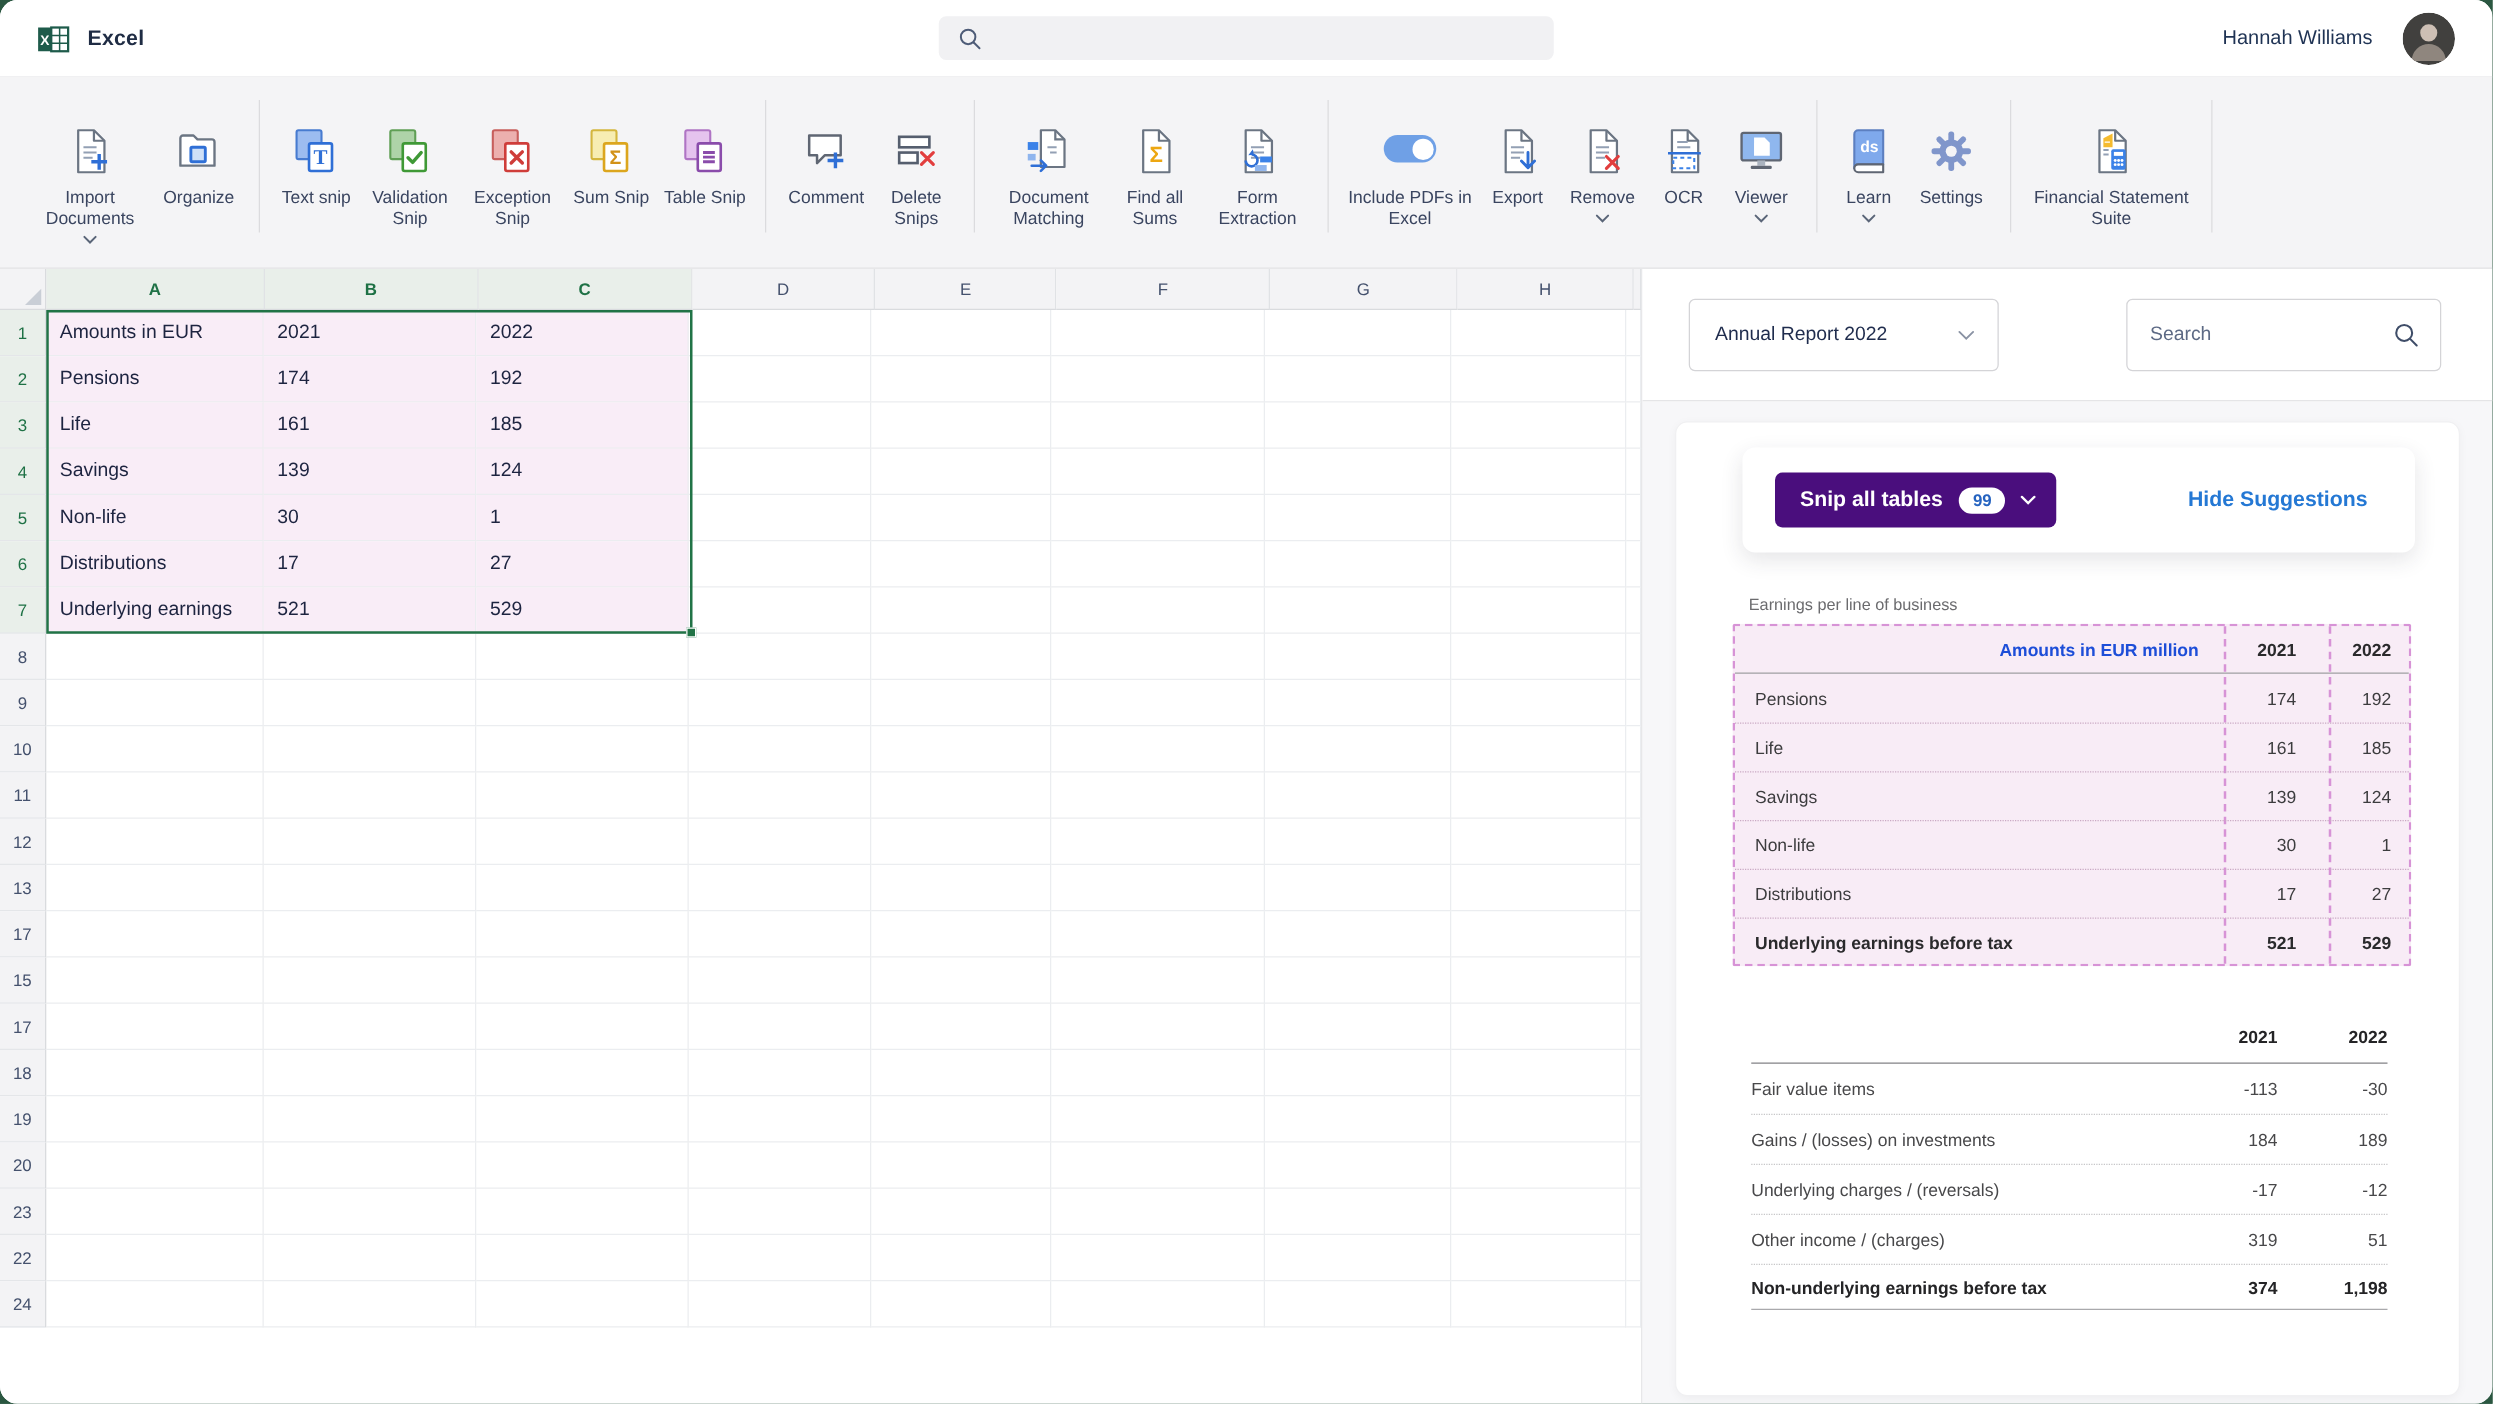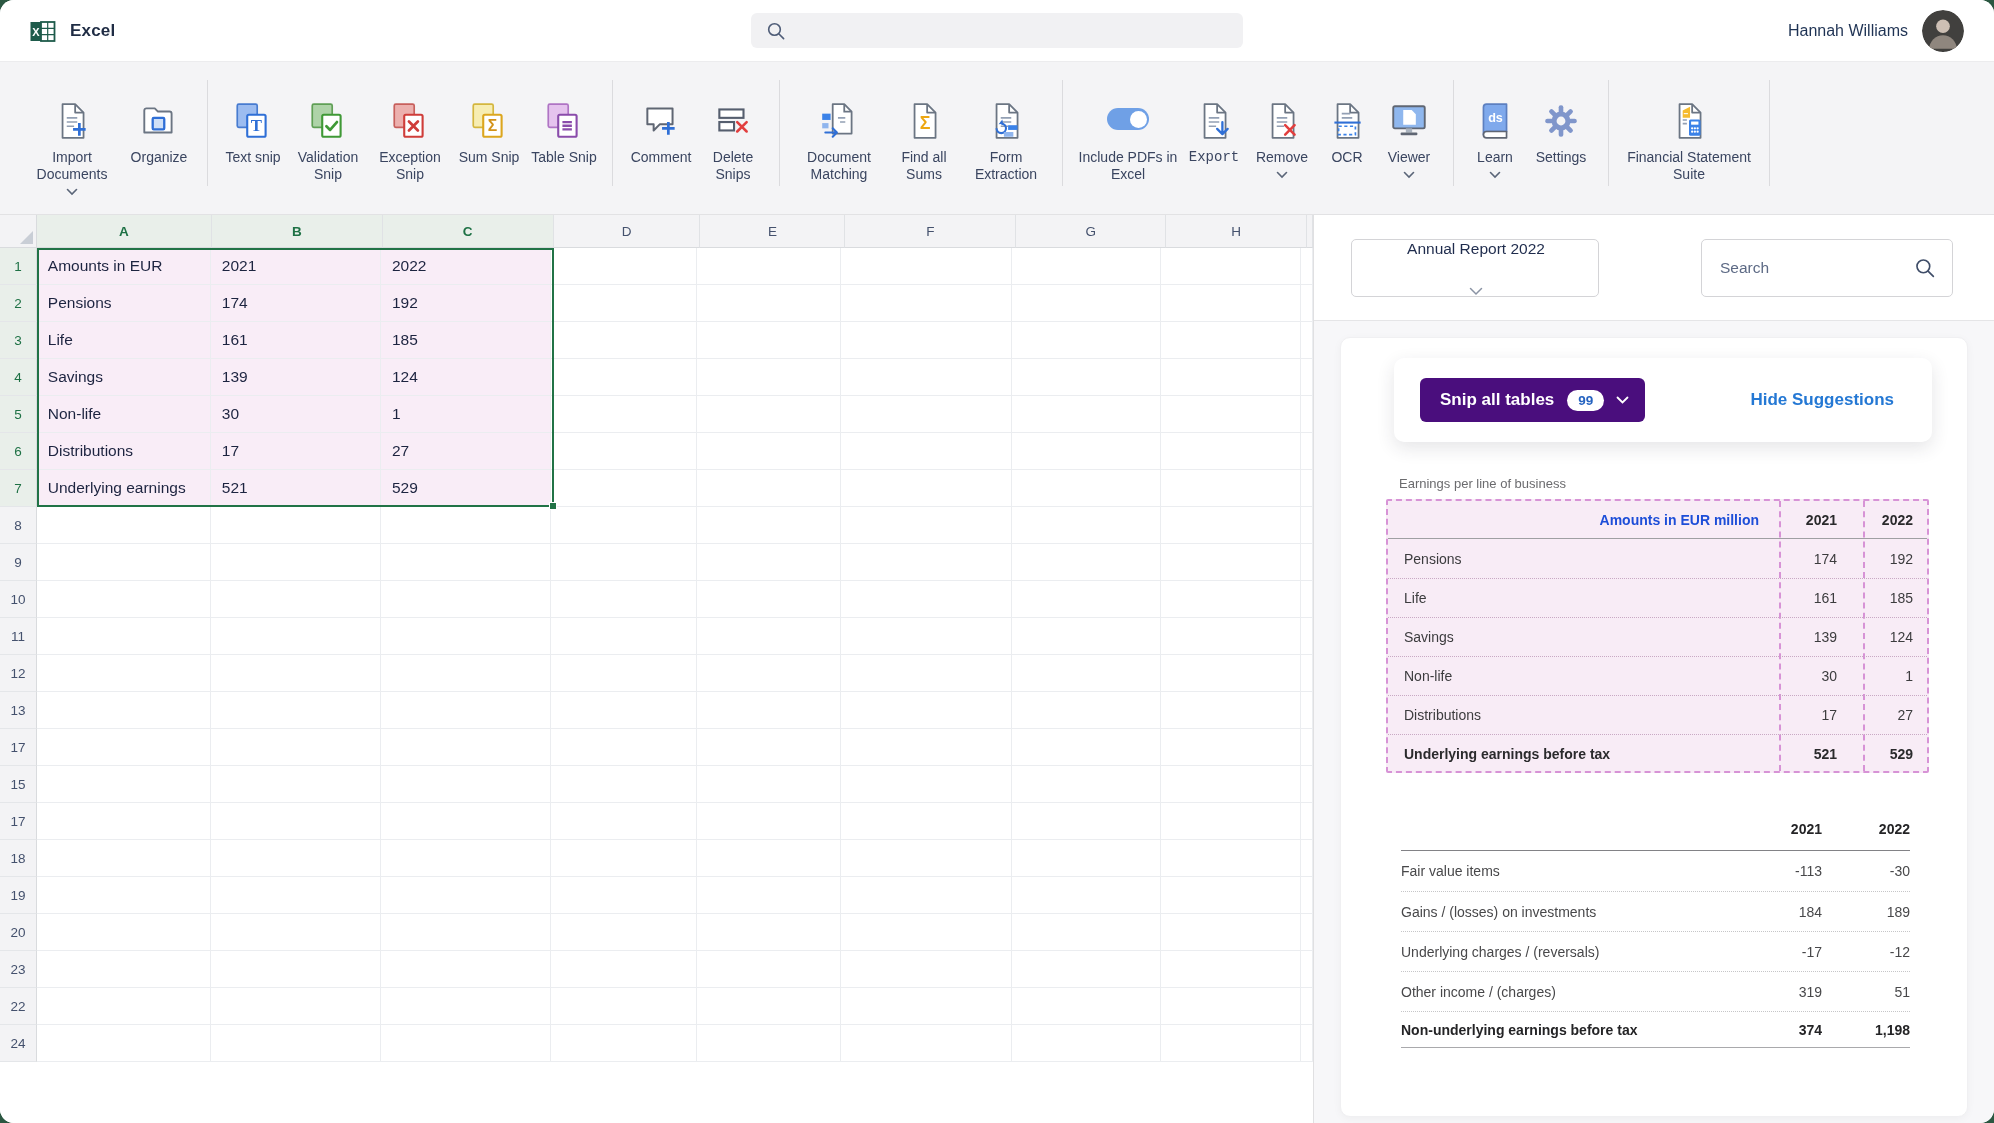--- a/index.html
+++ b/index.html
@@ -5,21 +5,21 @@
   * { margin:0; padding:0; box-sizing:border-box; }
   html,body { width:1994px; height:1123px; background:#2b5741; font-family:"Liberation Sans","DejaVu Sans",sans-serif; }
   .window { position:relative; width:1994px; height:1123px; border-radius:14px; overflow:hidden; background:#fff; }
 
   
   .topbar { position:absolute; left:0; top:0; width:100%; height:62px; background:#fff; border-bottom:1px solid #ececee; z-index:5; }
   .brand { position:absolute; left:29px; top:0; height:62px; display:flex; align-items:center; gap:14px; }
   .brand-title { font-size:17px; font-weight:700; color:#1f2c44; letter-spacing:.2px; }
   .topsearch { position:absolute; left:751px; top:13px; width:492px; height:35px; background:#f1f1f3; border-radius:6px; display:flex; align-items:center; padding-left:15px; gap:10px; }
   .topsearch input { border:none; outline:none; background:transparent; font-size:14px; color:#33405c; width:420px; font-family:inherit; }
-  .userarea { position:absolute; right:30px; top:0; height:62px; display:flex; align-items:center; gap:14px; }
+  .userarea { position:absolute; right:30px; top:0; height:62px; display:flex; align-items:center; gap:24px; }
   .username { font-size:16px; color:#1f3354; }
   .avatar { width:42px; height:42px; border-radius:50%; overflow:hidden; }
 
   
   .ribbon { position:absolute; left:0; top:62px; width:100%; height:153px; background:#f4f4f6; border-bottom:1px solid #e2e2e4; display:flex; align-items:stretch; padding:14px 14px 0 22px; z-index:4; }
   .rgroup { display:flex; align-items:flex-start; }
   .ritem { display:flex; flex-direction:column; align-items:center; padding-top:14px; margin:0 4px; cursor:default; }
   .ricon { height:52px; display:flex; align-items:flex-end; justify-content:center; }
   .rlabel { margin-top:7px; font-size:14px; line-height:1.22; color:#3a4560; text-align:center; }
   .rchev { margin-top:5px; }
@@ -41,21 +41,21 @@
   .rh { width:37px; background:#f3f3f5; border-right:1px solid #d9dbde; border-bottom:1px solid #e4e6e9; display:flex; align-items:center; justify-content:center; font-size:13.5px; color:#44516d; }
   .rh.sel { background:#e9efea; color:#1e7145; }
   .cell { border-right:1px solid #ebedf0; border-bottom:1px solid #ebedf0; font-size:15.5px; color:#1d2440; display:flex; align-items:center; padding-left:11px; overflow:hidden; white-space:nowrap; }
   .cell.pink { background:#f9edf7; }
   .selbox { position:absolute; left:37px; top:33px; width:517px; height:259px; border:2px solid #217346; pointer-events:none; }
   .selbox .handle { position:absolute; right:-5px; bottom:-5px; width:8px; height:8px; background:#217346; border:1.5px solid #fff; }
 
   
   .panel { position:relative; width:680px; height:908px; background:#f7f7f9; }
   .panel-top { position:absolute; left:0; top:0; width:100%; height:106px; background:#fff; border-bottom:1px solid #e5e5e7; }
-  .doc-select { position:absolute; left:37px; top:24px; width:248px; height:58px; background:#fff; border:1px solid #d4d4d7; border-radius:5px; display:flex; align-items:center; justify-content:space-between; padding:0 18px 0 20px; cursor:pointer;flex-direction:column; }
+  .doc-select { position:absolute; left:37px; top:24px; width:248px; height:58px; background:#fff; border:1px solid #d4d4d7; border-radius:5px; display:flex; align-items:center; justify-content:space-between; padding:0 18px 0 20px; cursor:pointer; }
   .doc-select .val { font-size:15.5px; color:#1f2c4d; }
   .panel-search { position:absolute; left:387px; top:24px; width:252px; height:58px; background:#fff; border:1px solid #d4d4d7; border-radius:5px; display:flex; align-items:center; justify-content:space-between; padding:0 16px 0 18px; }
   .panel-search input { border:none; outline:none; font-size:15.5px; color:#3b82f6; width:180px; font-family:inherit; }
   .panel-search input::placeholder { color:#5d6a85; opacity:1; }
 
   .card { position:absolute; left:26px; top:122px; width:628px; height:780px; background:#fff; border:1px solid #f0f0f2; border-radius:10px; box-shadow:0 2px 8px rgba(0,0,0,.04); }
   .subcard { position:absolute; left:53px; top:20px; width:538px; height:84px; background:#fff; border-radius:10px; box-shadow:0 6px 18px rgba(40,40,60,.12); display:flex; align-items:center; }
   .snipbtn { margin-left:26px; height:44px; background:#4a0e7d; border:none; border-radius:6px; color:#fff; display:flex; align-items:center; padding:0 16px 0 20px; cursor:pointer; }
   .snipbtn .lbl { font-size:17px; font-weight:700; font-family:inherit; }
   .snipbtn .badge { margin-left:13px; background:#fff; color:#2563c0; font-size:13.5px; font-weight:700; border-radius:12px; padding:3px 11px; }
@@ -271,21 +271,21 @@
       <div class="rsep"></div>
       <div class="rgroup">
         <div class="ritem" style="width: 100px;">
           <div class="ricon">
             <div class="toggle">
               <div class="knob"></div>
             </div>
           </div>
           <div class="rlabel">Include PDFs in Excel</div>
         </div>
-        <div class="ritem" style="width: 56px; font-family: Liberation Mono, monospace;">
+        <div class="ritem" style="width: 56px;">
           <div class="ricon">
             <svg width="44" height="42" viewBox="0 0 40 40">
               <path d="M11 4h12l8 8v24H11z" fill="#fff" stroke="#6b7583" stroke-width="1.7" stroke-linejoin="round"></path>
               <path d="M23 4v8h8" fill="none" stroke="#6b7583" stroke-width="1.7" stroke-linejoin="round"></path>
               <path d="M15 17h10M15 21h10M15 25h7" stroke="#93a0b4" stroke-width="1.5" fill="none"></path>
               <path d="M28 21v11m-5-4.5l5 5 5-5" fill="none" stroke="#2f6fd6" stroke-width="2.2" stroke-linecap="round" stroke-linejoin="round"></path>
             </svg>
           </div>
           <div class="rlabel">Export</div>
         </div>

